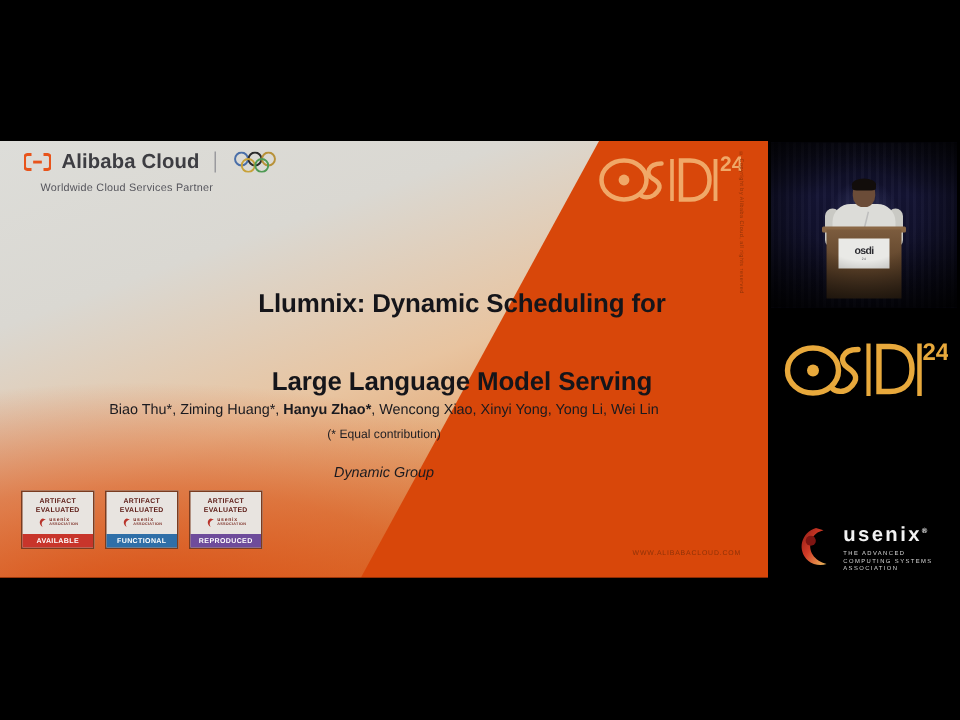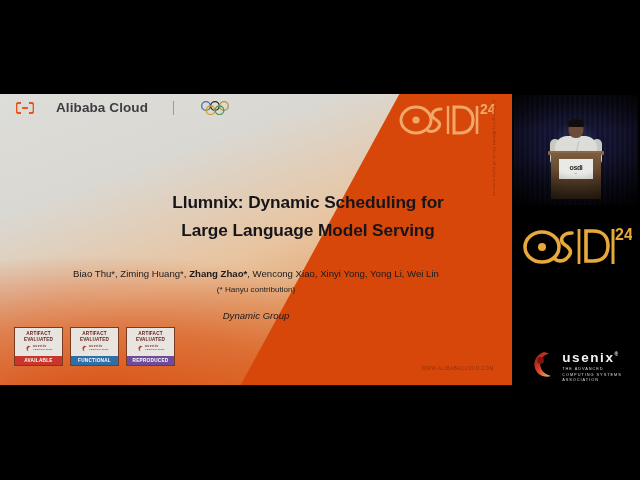--- a/index.html
+++ b/index.html
@@ -15,40 +15,40 @@
   
   .slide-wedge{position:absolute;inset:0;
       background:linear-gradient(160deg,#DDDDD9 0%,#DAD8D2 26%,#E8C4A0 52%,#E2A068 72%,#DC7C34 88%,#D8470A 100%);
       -webkit-clip-path:polygon(0 0, 78% 0, 47% 100%, 0 100%);
       clip-path:polygon(0 0, 78% 0, 47% 100%, 0 100%);}
   .slide-soften{position:absolute;inset:0;
       background:radial-gradient(120% 85% at 18% 108%, rgba(216,71,10,.92) 0%, rgba(216,71,10,.55) 34%, rgba(216,71,10,0) 62%);}
 
   
   .ali{position:absolute;left:16px;top:101px;z-index:6;}
-  .ali-row{display:flex;align-items:center;gap:22px;}
+  .ali-row{display:flex;align-items:center;gap:7px;}
   .ali-mark{display:block;}
   .ali-name{font-size:13.5px;font-weight:700;color:#3d3d42;letter-spacing:.1px;
             white-space:nowrap;line-height:1;}
   .ali-div{width:1px;height:14px;background:#9a9a9e;margin:0 3px;}
   .ali-tag{margin-top:5px;margin-left:11px;font-size:7.2px;color:#55555c;
            letter-spacing:.18px;white-space:nowrap;}
 
   
   .osdi-slide{position:absolute;left:398px;top:96px;z-index:6;}
   
   .vstrip{position:absolute;left:492px;top:100px;z-index:6;
           writing-mode:vertical-rl;font-size:3.6px;color:#8E3208;
           letter-spacing:.35px;white-space:nowrap;height:96px;}
 
   
   .title{position:absolute;left:0;top:188px;width:616px;z-index:5;
          text-align:center;color:#15151a;font-weight:700;font-size:17.3px;
          line-height:28px;letter-spacing:-.1px;}
-  .title .l2{display:block;}
+  .title .l2{display:block;margin-top:24px;}
 
   .authors{position:absolute;left:0;top:266px;width:512px;z-index:5;
            text-align:center;color:#1a1a1f;font-size:9.6px;line-height:15px;}
   .authors b{font-weight:700;}
   .equal{display:block;font-size:8.1px;margin-top:1px;color:#1d1d22;}
   .affil{position:absolute;left:0;top:310px;width:512px;z-index:5;
          text-align:center;font-style:italic;font-size:9.6px;color:#1a1a1f;}
 
   
   .badges{position:absolute;left:14px;top:327px;z-index:6;display:flex;gap:7px;}
@@ -143,20 +143,21 @@
       <svg width="42" height="14" viewBox="0 0 42 14">
         <g fill="none" stroke-width="1.3">
           <circle cx="7" cy="5" r="4.3" stroke="#4a6fa8"></circle>
           <circle cx="16" cy="5" r="4.3" stroke="#2b2b2b"></circle>
           <circle cx="25" cy="5" r="4.3" stroke="#b8923a"></circle>
           <circle cx="11.5" cy="9.3" r="4.3" stroke="#c8a23a"></circle>
           <circle cx="20.5" cy="9.3" r="4.3" stroke="#4f9a54"></circle>
         </g>
       </svg>
     </div>
+    <div class="ali-tag">Worldwide Cloud Services Partner</div>
   </div>
 
   <div class="osdi-slide">
     <svg width="96" height="46" viewBox="0 0 96 46">
       <g fill="none" stroke="#F0A868" stroke-width="3">
         <ellipse cx="18" cy="24" rx="15" ry="13"></ellipse>
       </g>
       <circle cx="18" cy="24" r="3.6" fill="#F0A868"></circle>
       <path d="M43 13 C34 13 32 20 37 23 C42 26 44 29 38 34 C35 36 31 36 29 34" fill="none" stroke="#F0A868" stroke-width="3" stroke-linecap="round"></path>
       <path d="M50 10 L50 38" stroke="#F0A868" stroke-width="2.4"></path>
@@ -167,22 +168,22 @@
   </div>
 
   <div class="vstrip">© Copyright by Alibaba Cloud, all rights reserved</div>
 
   <div class="title">
     <span class="l1">Llumnix: Dynamic Scheduling for</span>
     <span class="l2">Large Language Model Serving</span>
   </div>
 
   <div class="authors">
-    <span>Biao Thu*, Ziming Huang*, </span><b>Zhang Zhao*</b><span>, Wencong Xiao, Xinyi Yong, Yong Li, Wei Lin</span>
-    <span class="equal">(* Hanyu contribution)</span>
+    <span>Biao Thu*, Ziming Huang*, </span><b>Hanyu Zhao*</b><span>, Wencong Xiao, Xinyi Yong, Yong Li, Wei Lin</span>
+    <span class="equal">(* Equal contribution)</span>
   </div>
   <div class="affil">Dynamic Group</div>
 
   <div class="badges">
     <div class="badge">
       <div class="badge-top">
         <span class="badge-l1">ARTIFACT</span>
         <span class="badge-l2">EVALUATED</span>
         <span class="badge-logo">
           <svg width="7" height="7" viewBox="0 0 10 10">

